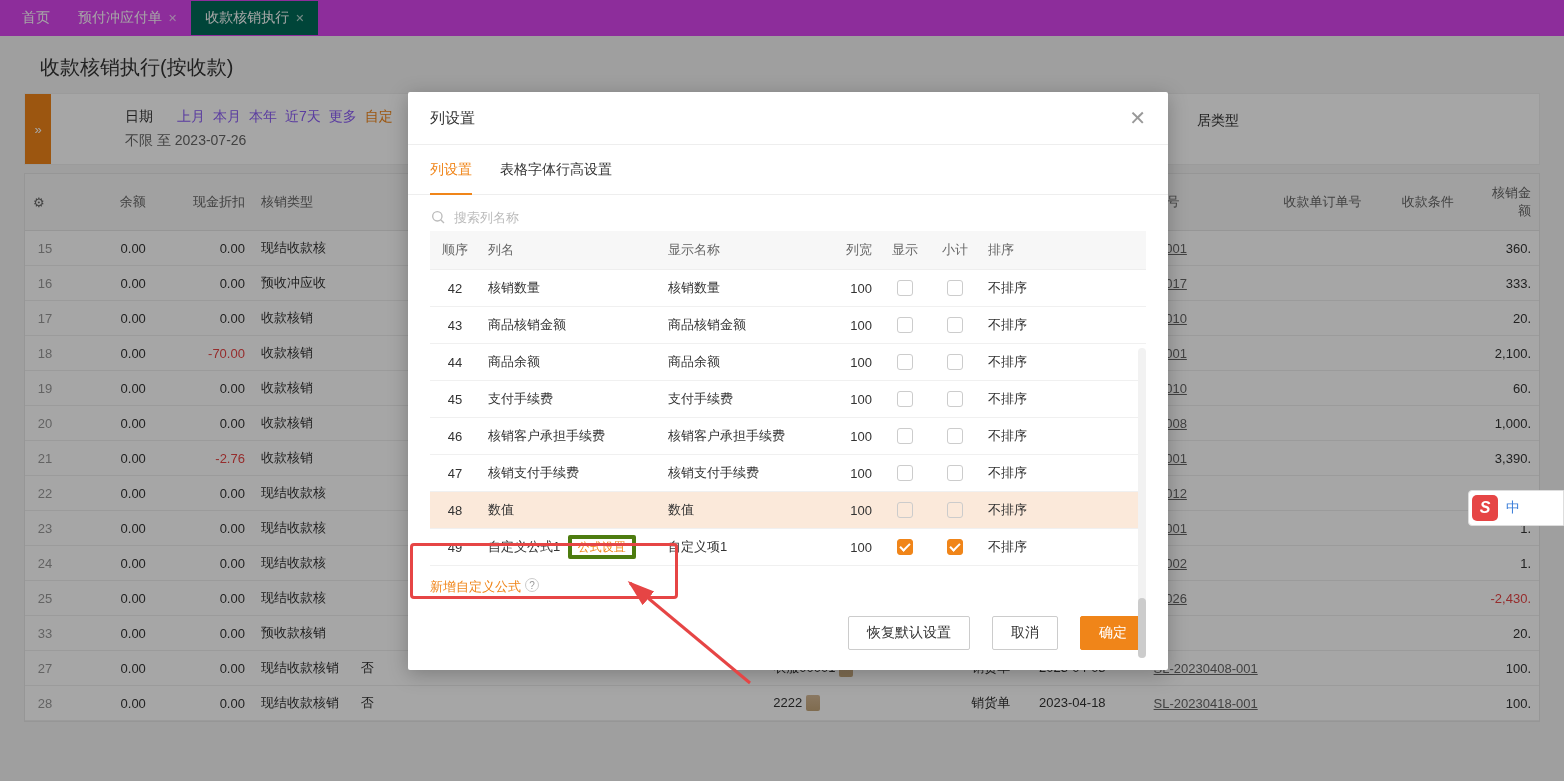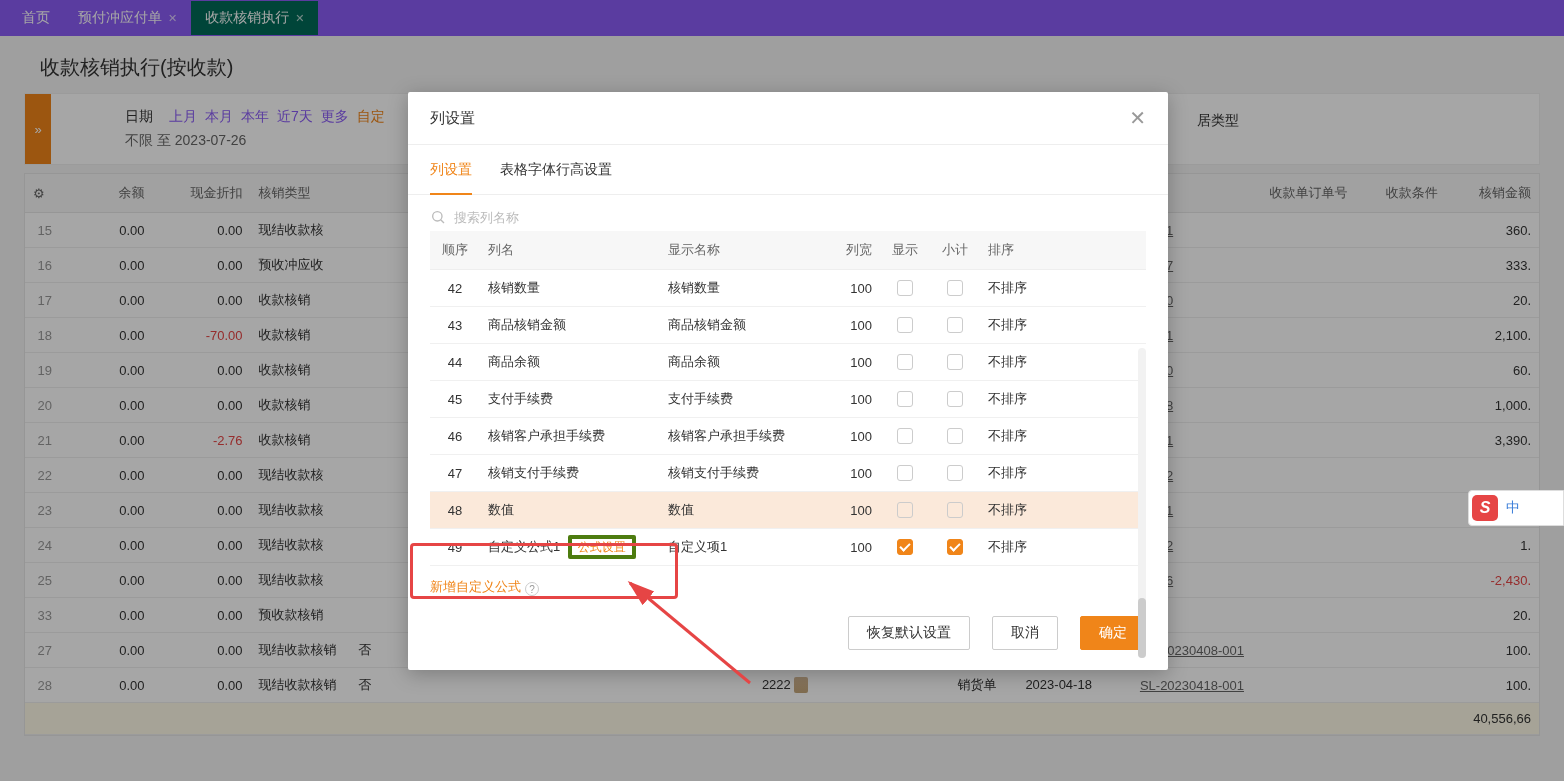--- a/index.html
+++ b/index.html
@@ -1,25 +1,25 @@
 <!DOCTYPE html>
 <html><head>
 <meta charset="utf-8">
 <style>
 *{margin:0;padding:0;box-sizing:border-box;font-family:"Microsoft YaHei",Arial,sans-serif}
 body{background:#f5f5f5;width:1564px;height:781px;overflow:hidden;position:relative}
-.topbar{background:#8b5cf6;height:36px;display:flex;align-items:center;padding-left:8px}
+.topbar{background:#d946ef;height:36px;display:flex;align-items:center;padding-left:8px}
 .tab{color:#fff;padding:8px 14px;font-size:14px;cursor:pointer;display:flex;align-items:center;gap:6px}
 .tab.active{background:#006b58}
 .tab .x{font-size:11px;opacity:.7}
 .page-title{font-size:20px;color:#333;padding:18px 0 12px 40px}
 .filterbar{background:#fff;margin:0 24px;padding:14px 0 14px 100px;position:relative;border:1px solid #eee}
 .expand-btn{position:absolute;left:0;top:0;bottom:0;width:26px;background:#f08519;display:flex;align-items:center;justify-content:center;color:#fff;font-size:13px}
 .filter-row{display:flex;align-items:center;gap:8px;font-size:14px;color:#666}
-.filter-label{color:#333;margin-right:8px}
+.filter-label{color:#333;margin-right:16px}
 .filter-link{color:#8b5cf6;cursor:pointer}
 .filter-link.orange{color:#f08519}
 .table-wrap{margin:8px 24px 0;background:#fff;border:1px solid #e6e6e6}
 .tbl{width:100%;border-collapse:collapse;font-size:13px;color:#333}
 .tbl th{background:#f7f7f7;border-bottom:1px solid #e6e6e6;padding:10px 8px;text-align:left;font-weight:400;color:#666}
 .tbl th.r,.tbl td.r{text-align:right}
 .tbl td{border-bottom:1px solid #eee;padding:8px 8px;white-space:nowrap}
 .tbl td.neg{color:#e64545}
 .tbl td.link a{color:#666;text-decoration:underline}
 .gear{width:40px;text-align:center;color:#999}
@@ -37,21 +37,21 @@
 .modal-search input{border:none;outline:none;font-size:13px;flex:1;color:#333}
 .modal-search input::placeholder{color:#bbb}
 .colset{width:100%;border-collapse:collapse;font-size:13px;color:#333;margin:0 22px;width:calc(100% - 44px)}
 .colset th{background:#f7f7f7;padding:10px 8px;text-align:left;font-weight:400;color:#666;border-bottom:1px solid #eee}
 .colset td{padding:9px 8px;border-bottom:1px solid #f0f0f0}
 .colset tr.hl td{background:#fbe9da}
 .chk{width:16px;height:16px;border:1px solid #ccc;border-radius:3px;display:inline-block;vertical-align:middle;position:relative}
 .chk.on{background:#f08519;border-color:#f08519}
 .chk.on:after{content:"";position:absolute;left:4px;top:1px;width:4px;height:8px;border:solid #fff;border-width:0 2px 2px 0;transform:rotate(45deg)}
 .f-btn{border:4px solid #4d7c0f;color:#f08519;font-size:12px;padding:1px 6px;border-radius:2px;margin-left:4px;cursor:pointer}
-.addlink{color:#f08519;font-size:13px;padding:12px 22px 4px;display:flex;align-items:flex-end;gap:4px;cursor:pointer}
+.addlink{color:#f08519;font-size:13px;padding:12px 22px 4px;display:flex;align-items:flex-start;gap:4px;cursor:pointer}
 .addlink .q{border:1px solid #ccc;color:#999;width:14px;height:14px;border-radius:50%;font-size:10px;display:flex;align-items:center;justify-content:center}
 .modal-ft{display:flex;justify-content:flex-end;gap:22px;padding:16px 22px 20px}
 .btn{padding:7px 18px;font-size:14px;border:1px solid #ccc;background:#fff;color:#333;border-radius:2px;cursor:pointer}
 .btn.primary{background:#f08519;border-color:#f08519;color:#fff}
 .anno{position:absolute;border:3px solid #e64545;border-radius:4px;pointer-events:none}
 .arrow{position:absolute;pointer-events:none}
 .scrollbar{position:absolute;right:22px;top:256px;width:8px;height:310px;background:#f2f2f2;border-radius:4px}
 .scrollbar .thumb{position:absolute;bottom:0;left:0;right:0;height:60px;background:#ccc;border-radius:4px}
 .ime{position:absolute;right:0;top:490px;width:96px;height:36px;background:#fff;border:1px solid #ddd;border-radius:4px 0 0 4px;display:flex;align-items:center;padding:3px}
 .ime .s{width:26px;height:26px;background:#e64545;border-radius:5px;color:#fff;font-weight:bold;font-size:16px;display:flex;align-items:center;justify-content:center;font-style:italic}
@@ -293,24 +293,20 @@
           <td class="r">0.00</td>
           <td>现结收款核销</td>
           <td>否</td>
           <td style="width:200px">2222 <span class="doc-icon"></span></td>
           <td style="padding-right:40px">销货单&nbsp;&nbsp;&nbsp;&nbsp;&nbsp;&nbsp;&nbsp;&nbsp;2023-04-18</td>
           <td class="link td-p14"><a>SL-20230418-001</a></td>
           <td></td>
           <td></td>
           <td class="r td-p14">100.</td>
         </tr>
-        <tr class="total-row">
-          <td colspan="10"></td>
-          <td class="r td-p14">40,556,66</td>
-        </tr>
       </tbody>
 </table>
 </div>
 
 <div class="overlay"></div>
 
 <div class="modal">
   <div class="modal-hd">
     <div class="modal-title">列设置</div>
     <div class="modal-close">✕</div>

